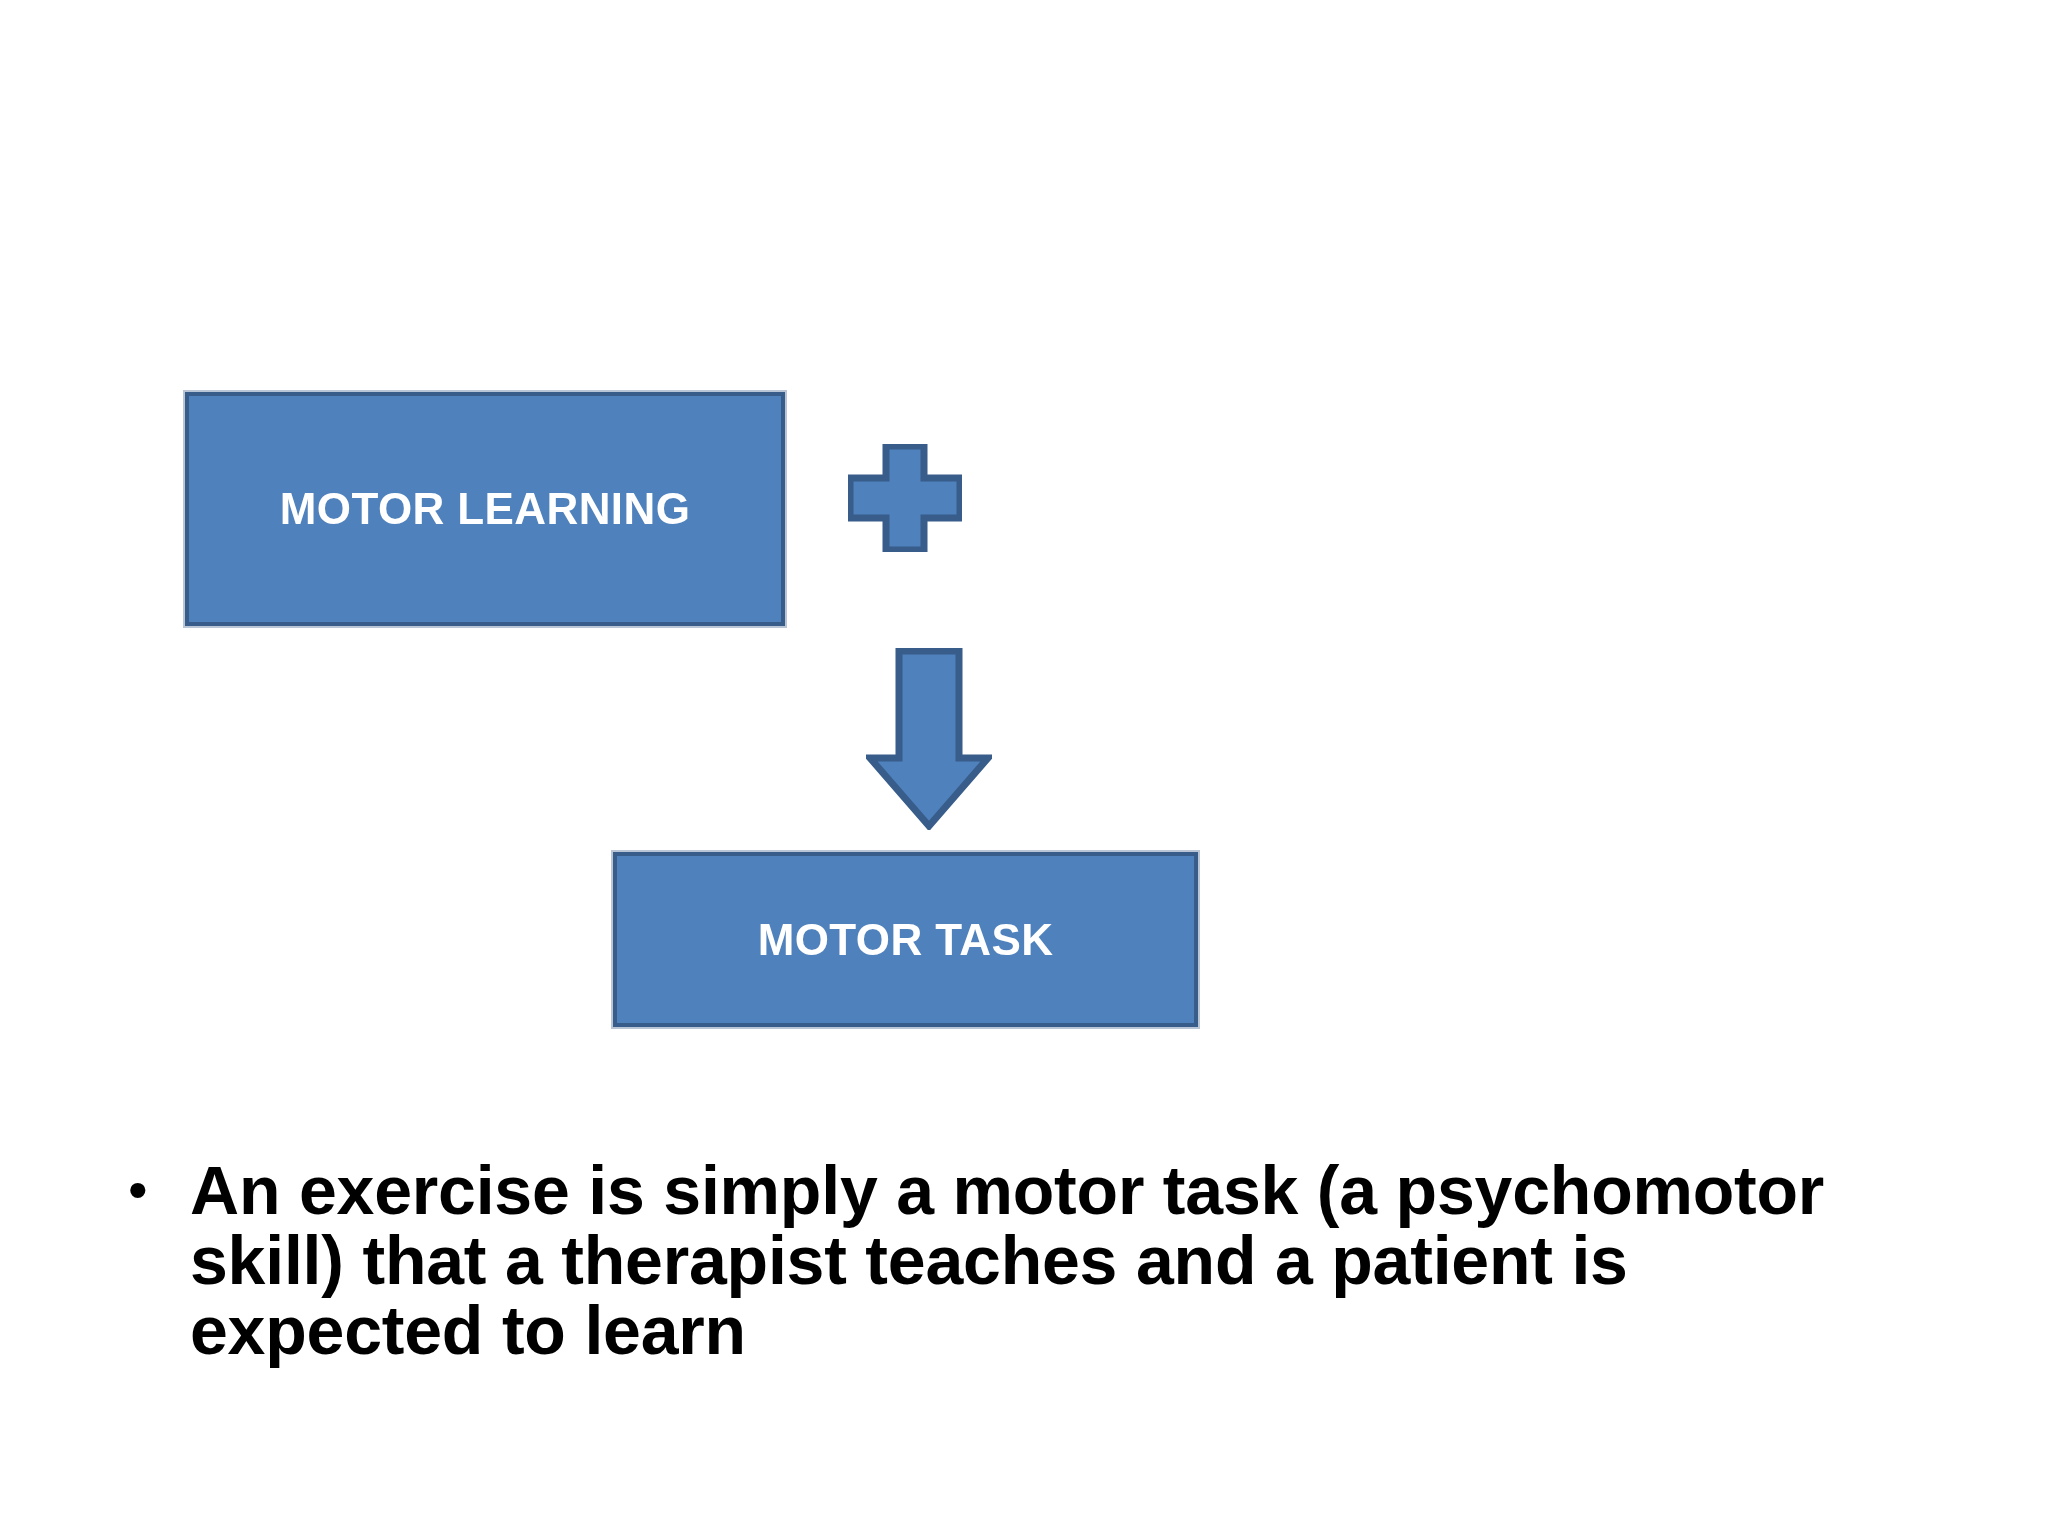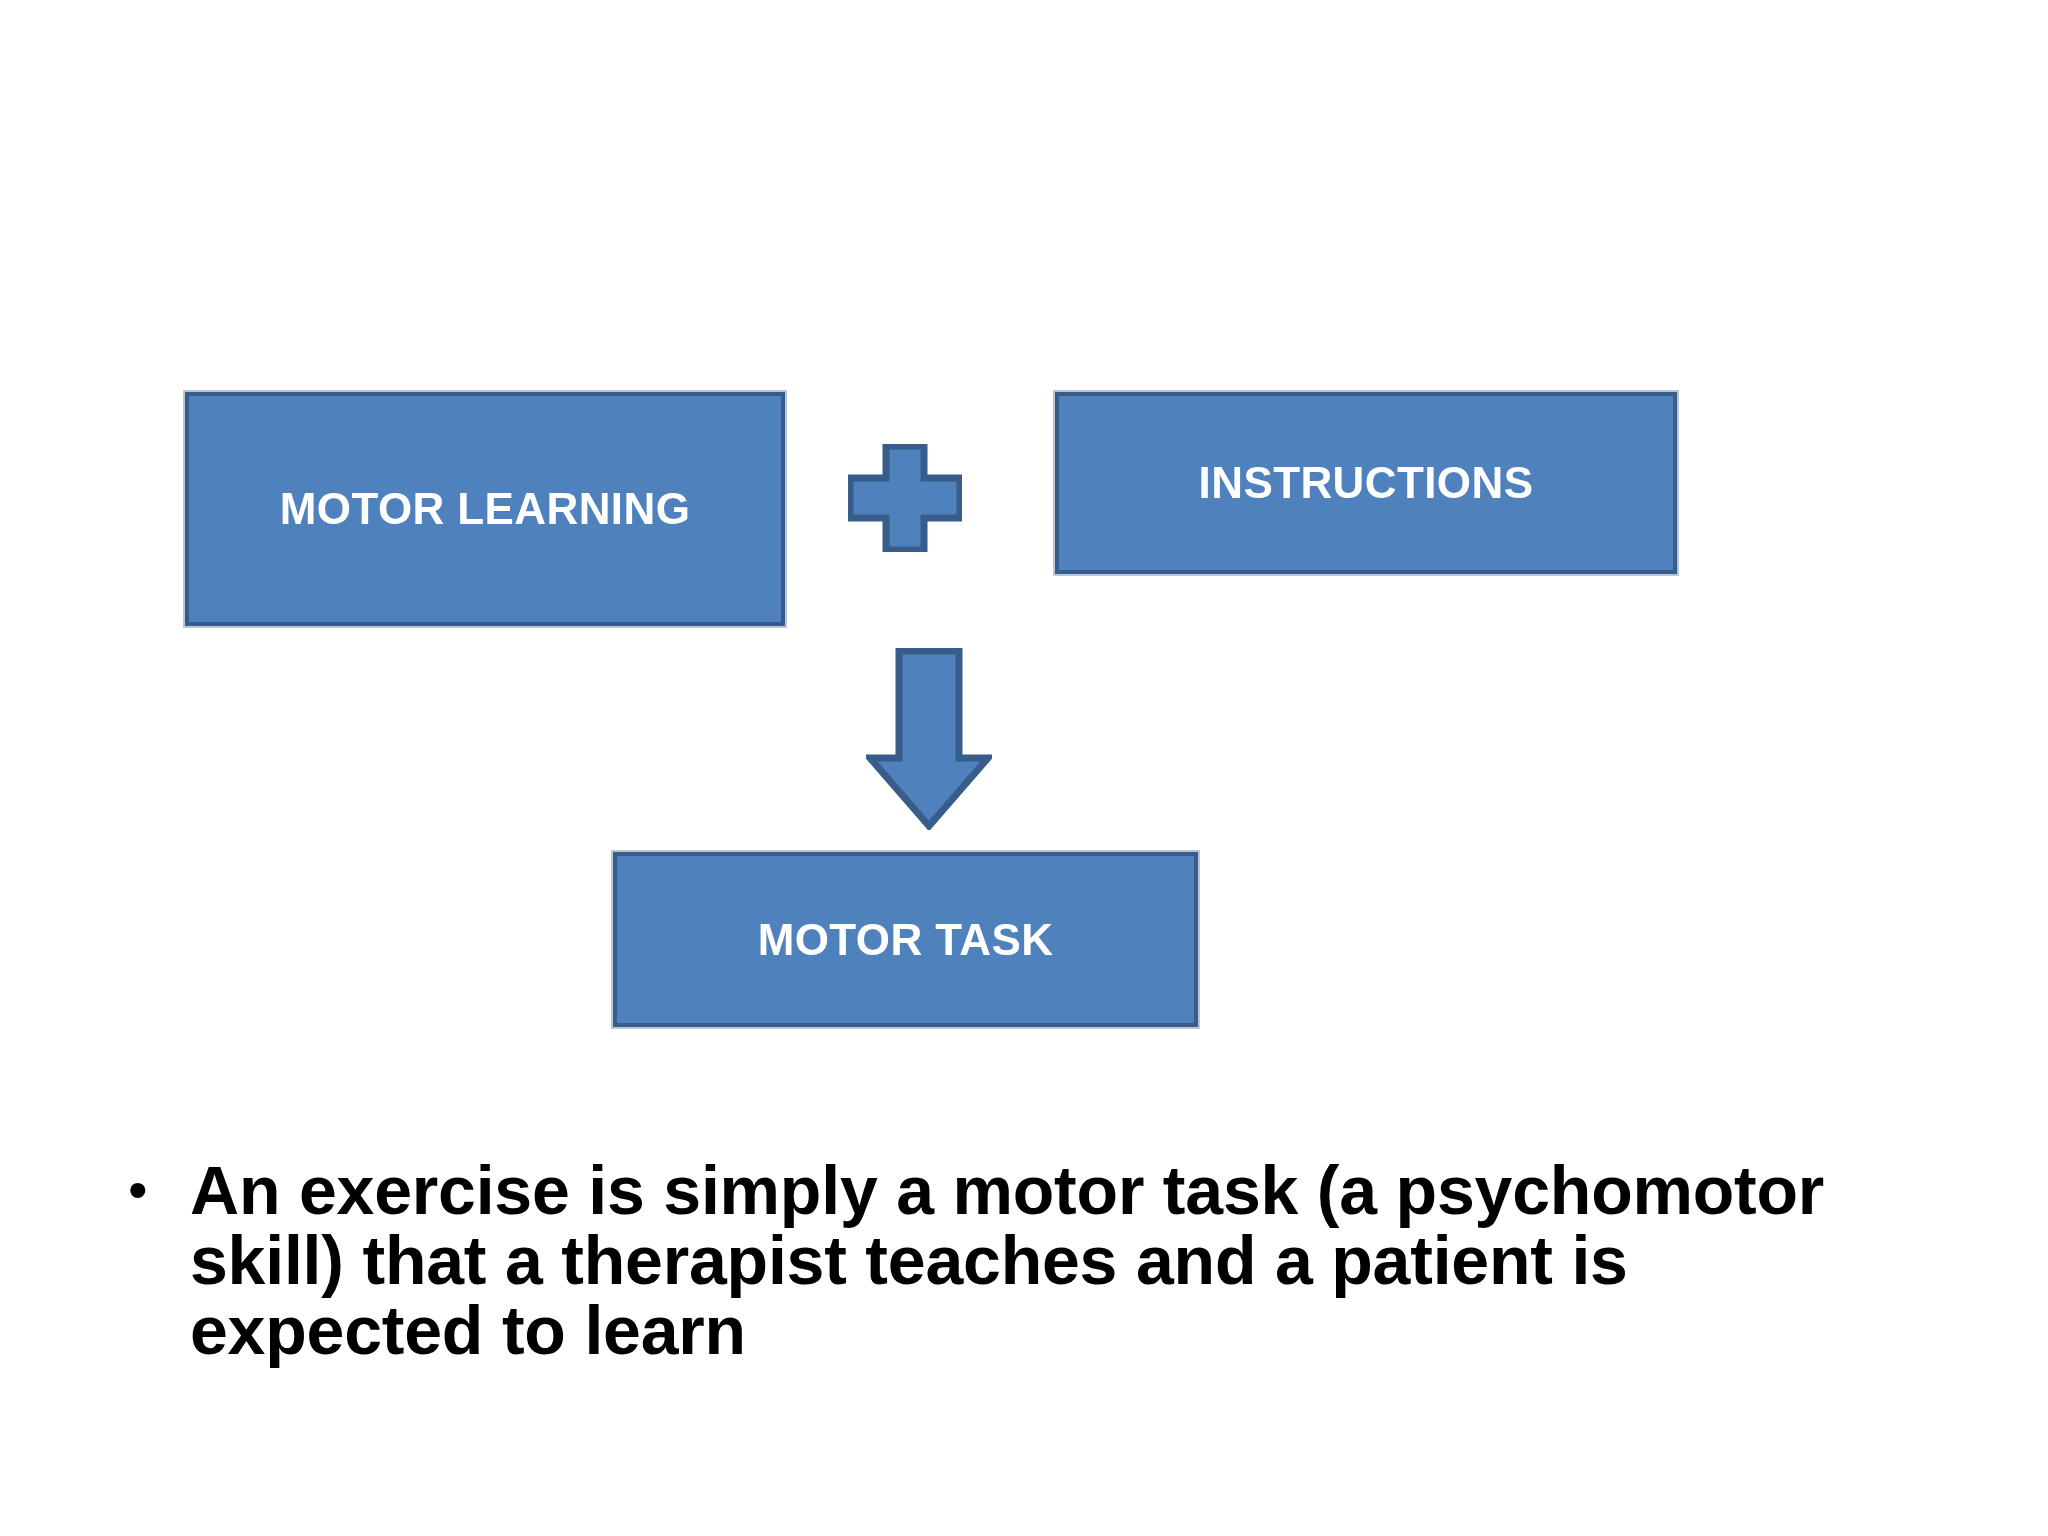--- a/index.html
+++ b/index.html
@@ -122,23 +122,20 @@
   <div id="box-motor-learning" class="shape-box">
     <span class="box-label">MOTOR LEARNING</span>
   </div>
 
   <div id="plus-shape">
     <svg viewBox="0 0 114 108" xmlns="http://www.w3.org/2000/svg" aria-hidden="true">
       <polygon points="38,2 76,2 76,34 112,34 112,74 76,74 76,106 38,106 38,74 2,74 2,34 38,34" fill="#4f81bd" stroke="#385d8a" stroke-width="7" stroke-linejoin="miter"></polygon>
     </svg>
   </div>
 
-  <div id="box-instructions" class="shape-box">
-    <span class="box-label">INSTRUCTIONS</span>
-  </div>
 
   <div id="down-arrow">
     <svg viewBox="0 0 126 182" xmlns="http://www.w3.org/2000/svg" aria-hidden="true">
       <polygon points="33,3 93,3 93,110 122,110 63,178 4,110 33,110" fill="#4f81bd" stroke="#385d8a" stroke-width="7" stroke-linejoin="miter"></polygon>
     </svg>
   </div>
 
   <div id="box-motor-task" class="shape-box">
     <span class="box-label">MOTOR TASK</span>
   </div>

